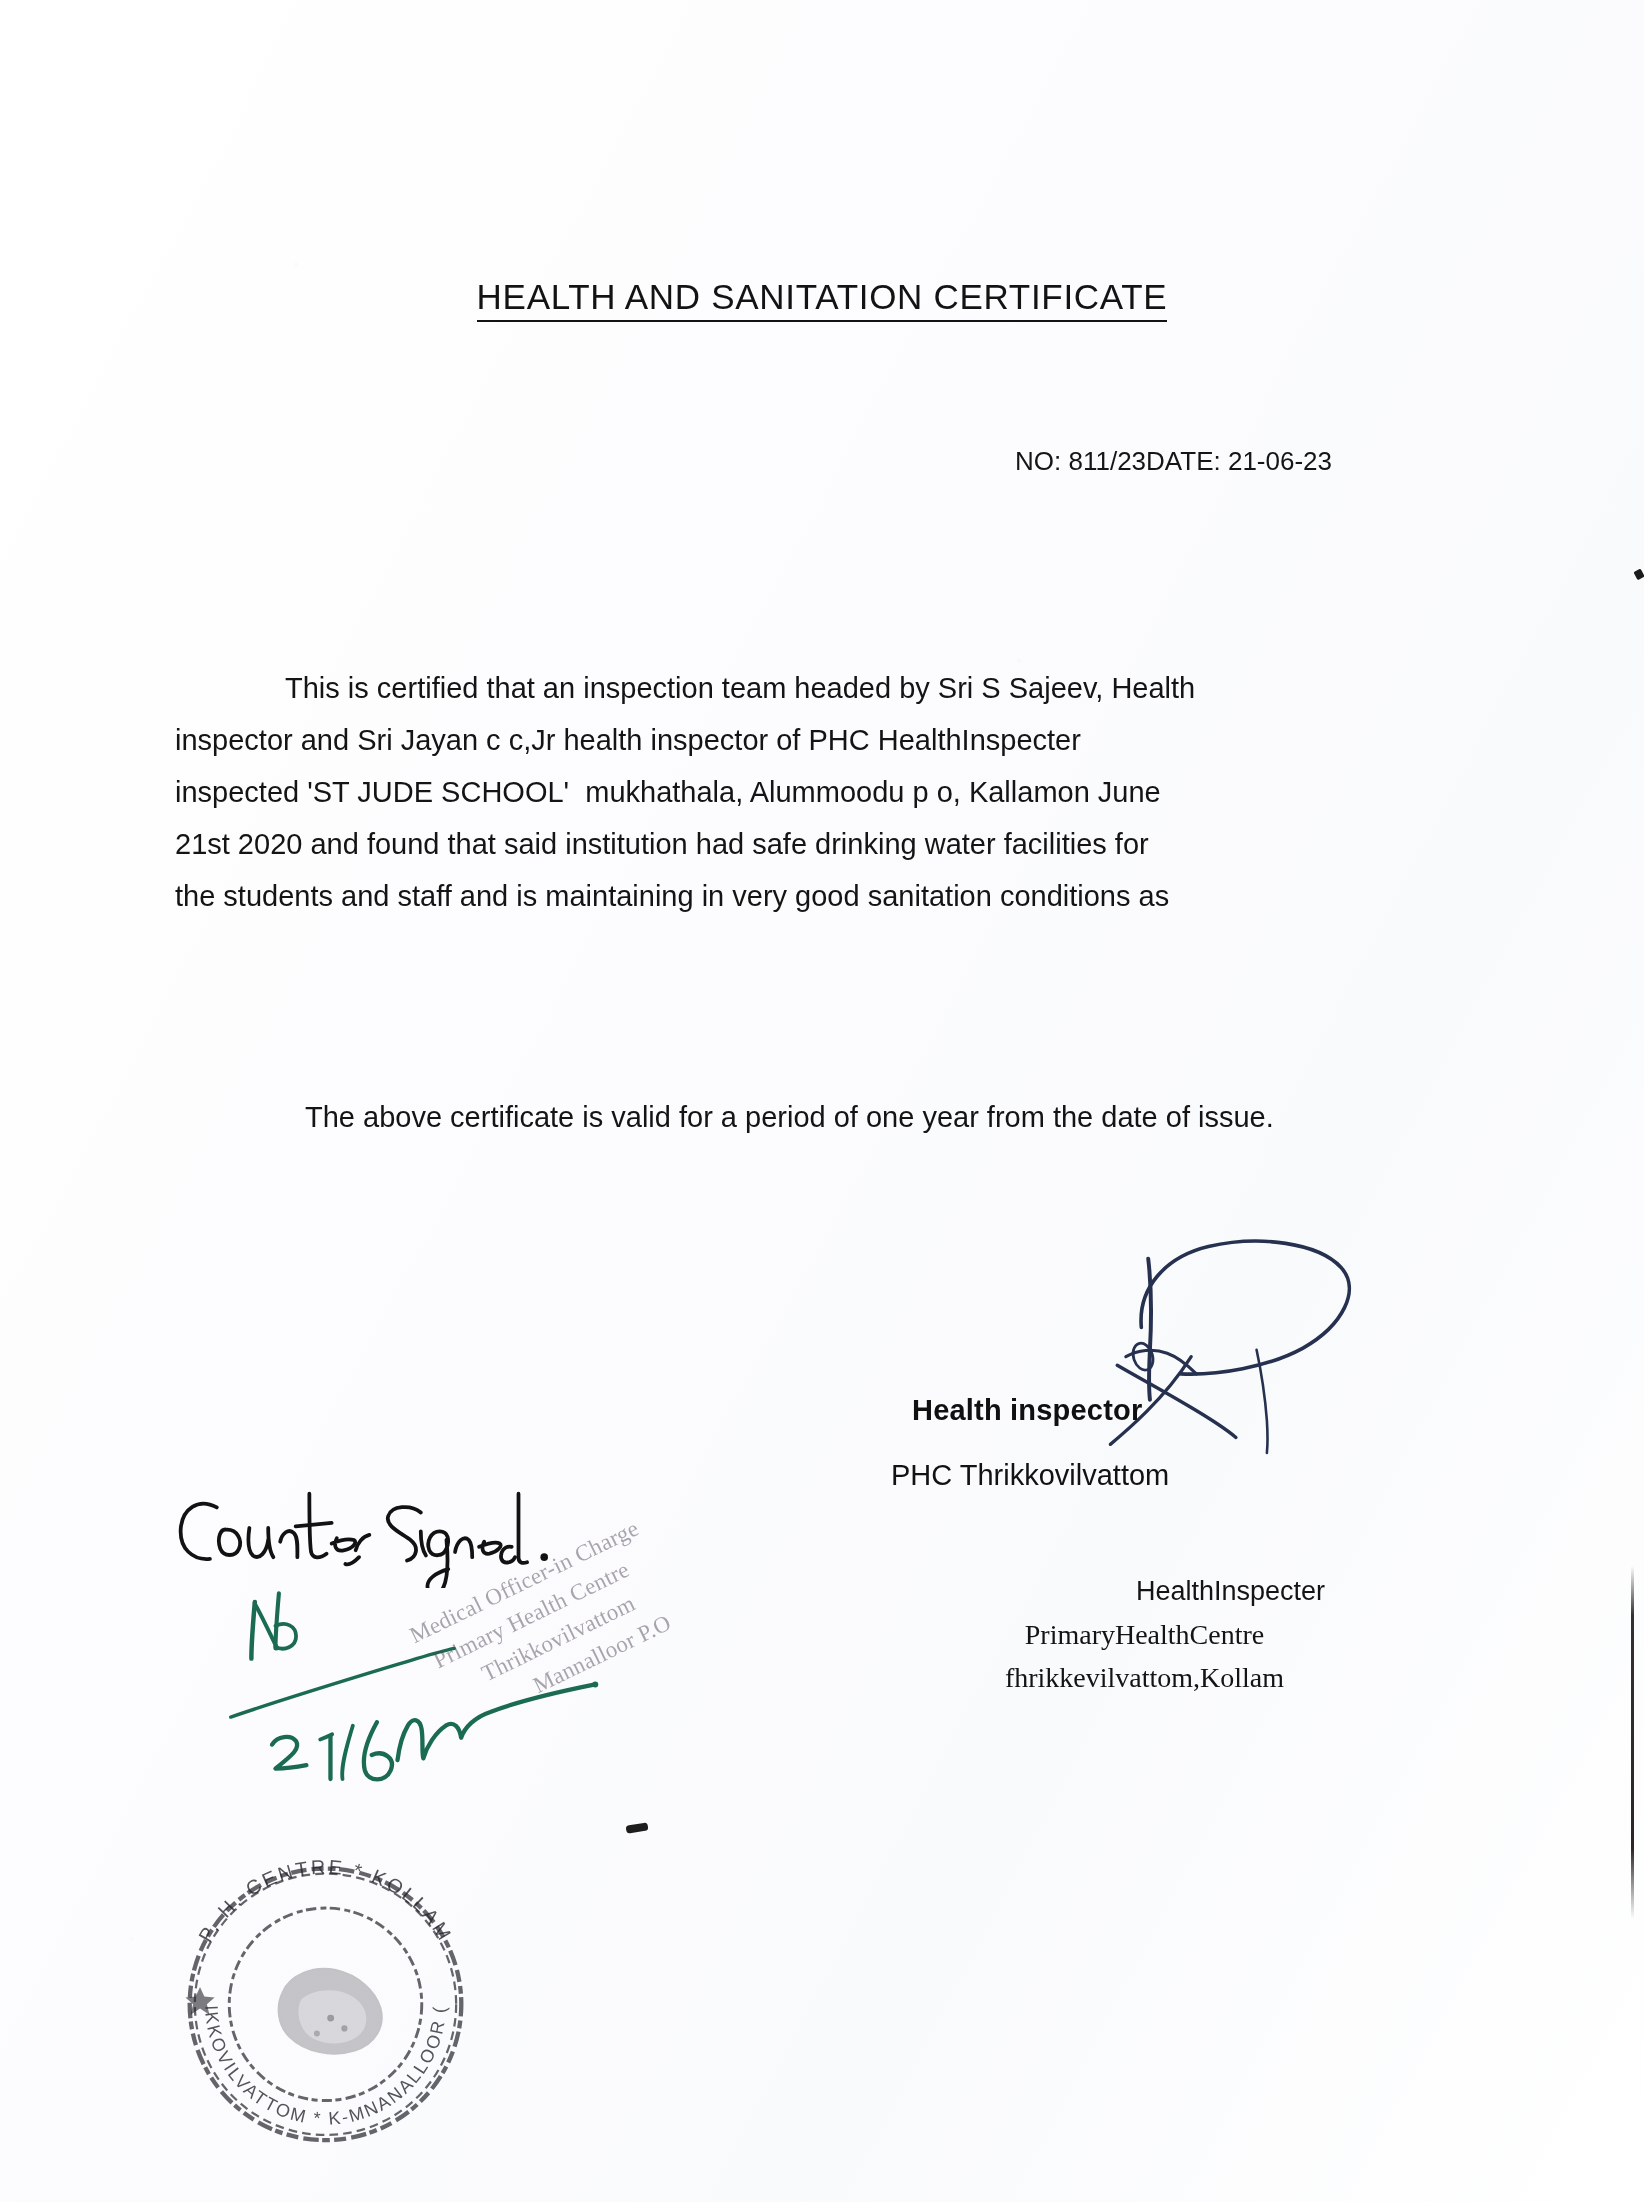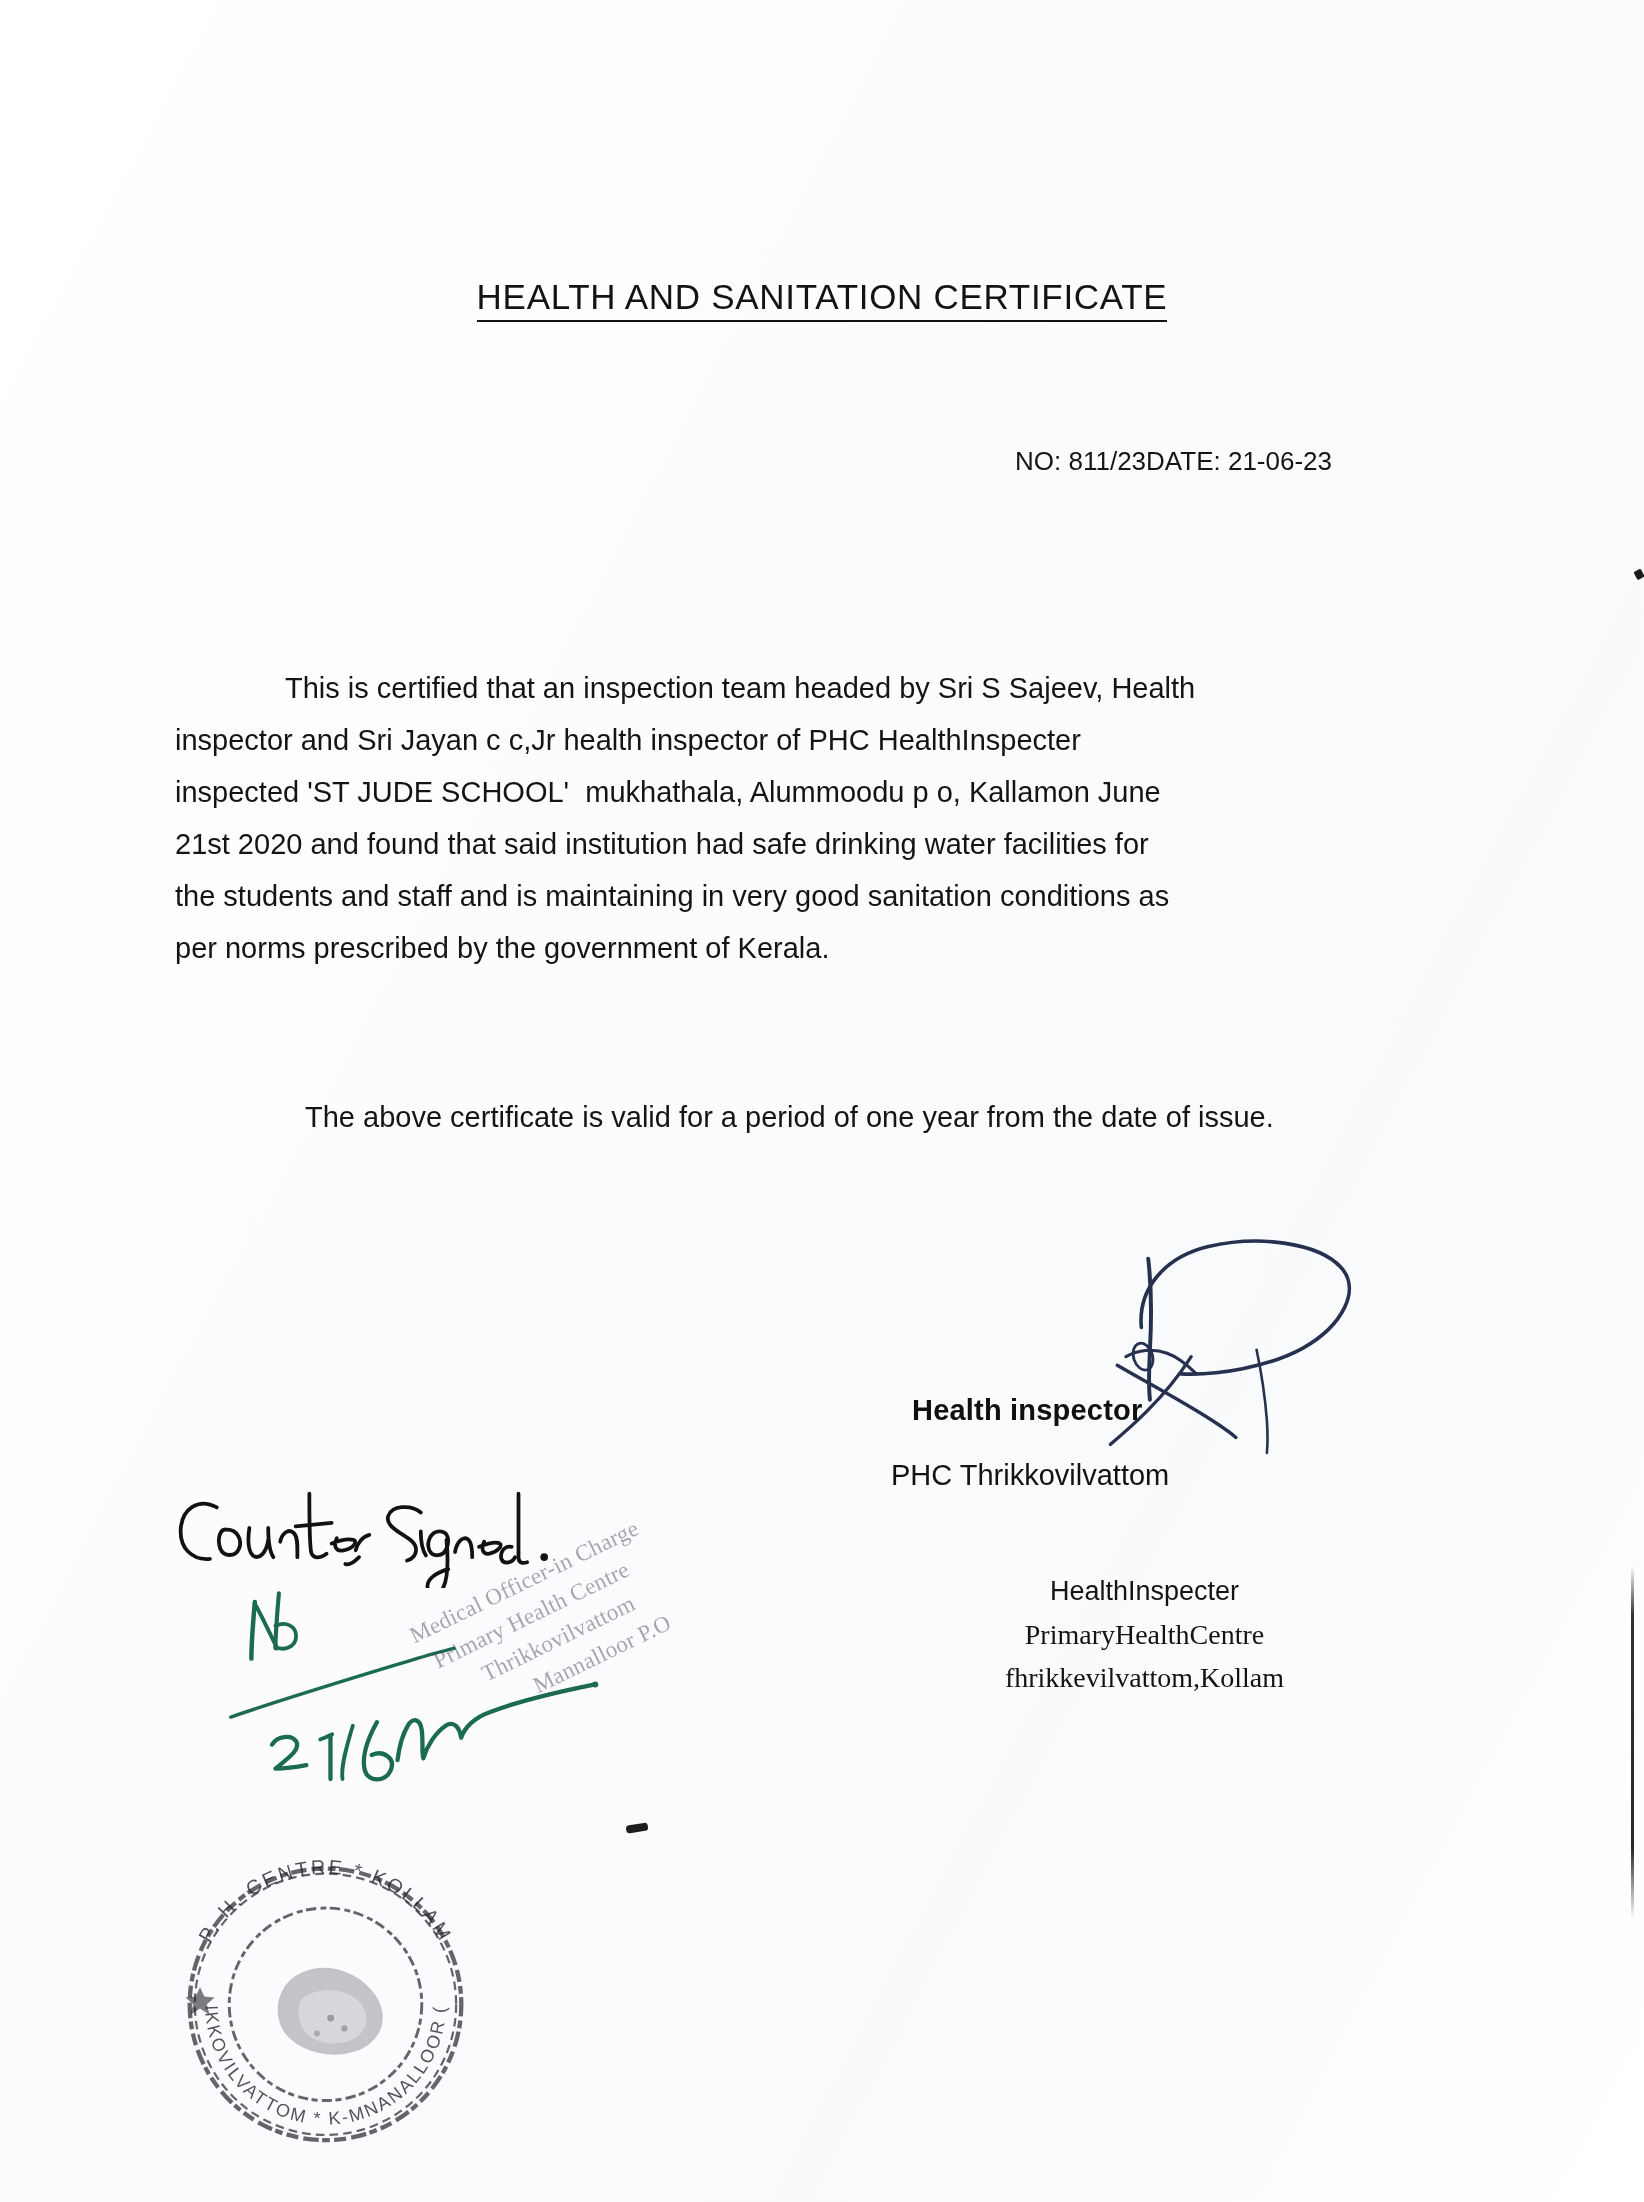--- a/index.html
+++ b/index.html
@@ -135,20 +135,21 @@
     top: 1570px;
     left: 964px;
     width: 361px;
     text-align: center;
     line-height: 43px;
     color: #141414;
   }
   .stamp-line-sans {
     font-family: "Liberation Sans", sans-serif;
     font-size: 27px;
+    text-align: right;
   }
   .stamp-line-serif {
     font-family: "Liberation Serif", serif;
     font-size: 28px;
   }
 
   
   .hand-counter {
     position: absolute;
     top: 1468px;
@@ -211,21 +212,20 @@
     <div>NO: 811/23</div>
     <div class="ref-date">DATE: 21-06-23</div>
   </div>
 
   <div class="body-block">
     <p class="body-line-indent">This is certified that an inspection team headed by Sri S Sajeev, Health</p>
     <p>inspector and Sri Jayan c c,Jr health inspector of PHC HealthInspecter</p>
     <p>inspected 'ST JUDE SCHOOL'  mukhathala, Alummoodu p o, Kallamon June</p>
     <p>21st 2020 and found that said institution had safe drinking water facilities for</p>
     <p>the students and staff and is maintaining in very good sanitation conditions as</p>
-    <p>per norms prescribed by the government of Kerala.</p>
   </div>
 
   <div class="validity">The above certificate is valid for a period of one year from the date of issue.</div>
 
   <svg class="sig-ink" style="position:absolute; top:1205px; left:1088px; width:301px; height:250px;" viewBox="0 0 350 290">
     <g fill="none" stroke="#26304f" stroke-linecap="round" stroke-linejoin="round">
       <path d="M62 142 C 58 96, 90 60, 140 48 C 200 34, 268 44, 294 72
                C 318 98, 296 140, 250 166 C 210 188, 150 198, 108 196" stroke-width="4.2"></path>
       <path d="M70 62 C 74 96, 74 132, 72 168 C 71 190, 70 208, 72 226" stroke-width="4.6"></path>
       <path d="M44 176 C 58 168, 76 166, 92 172 C 106 177, 116 186, 126 196" stroke-width="3.6"></path>

